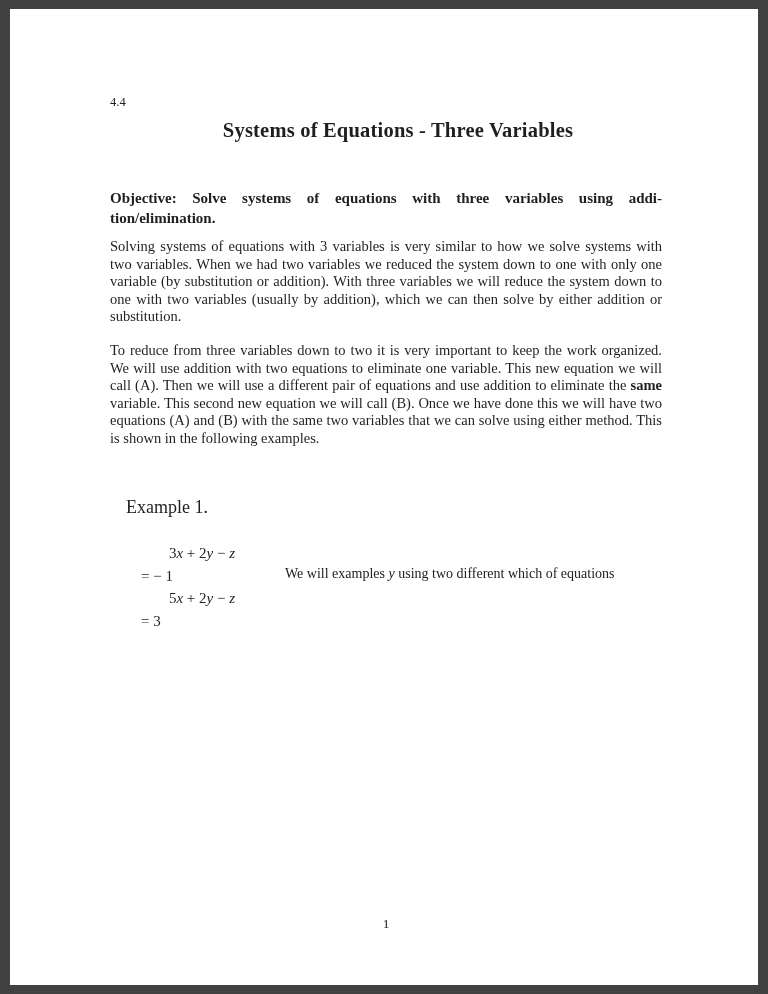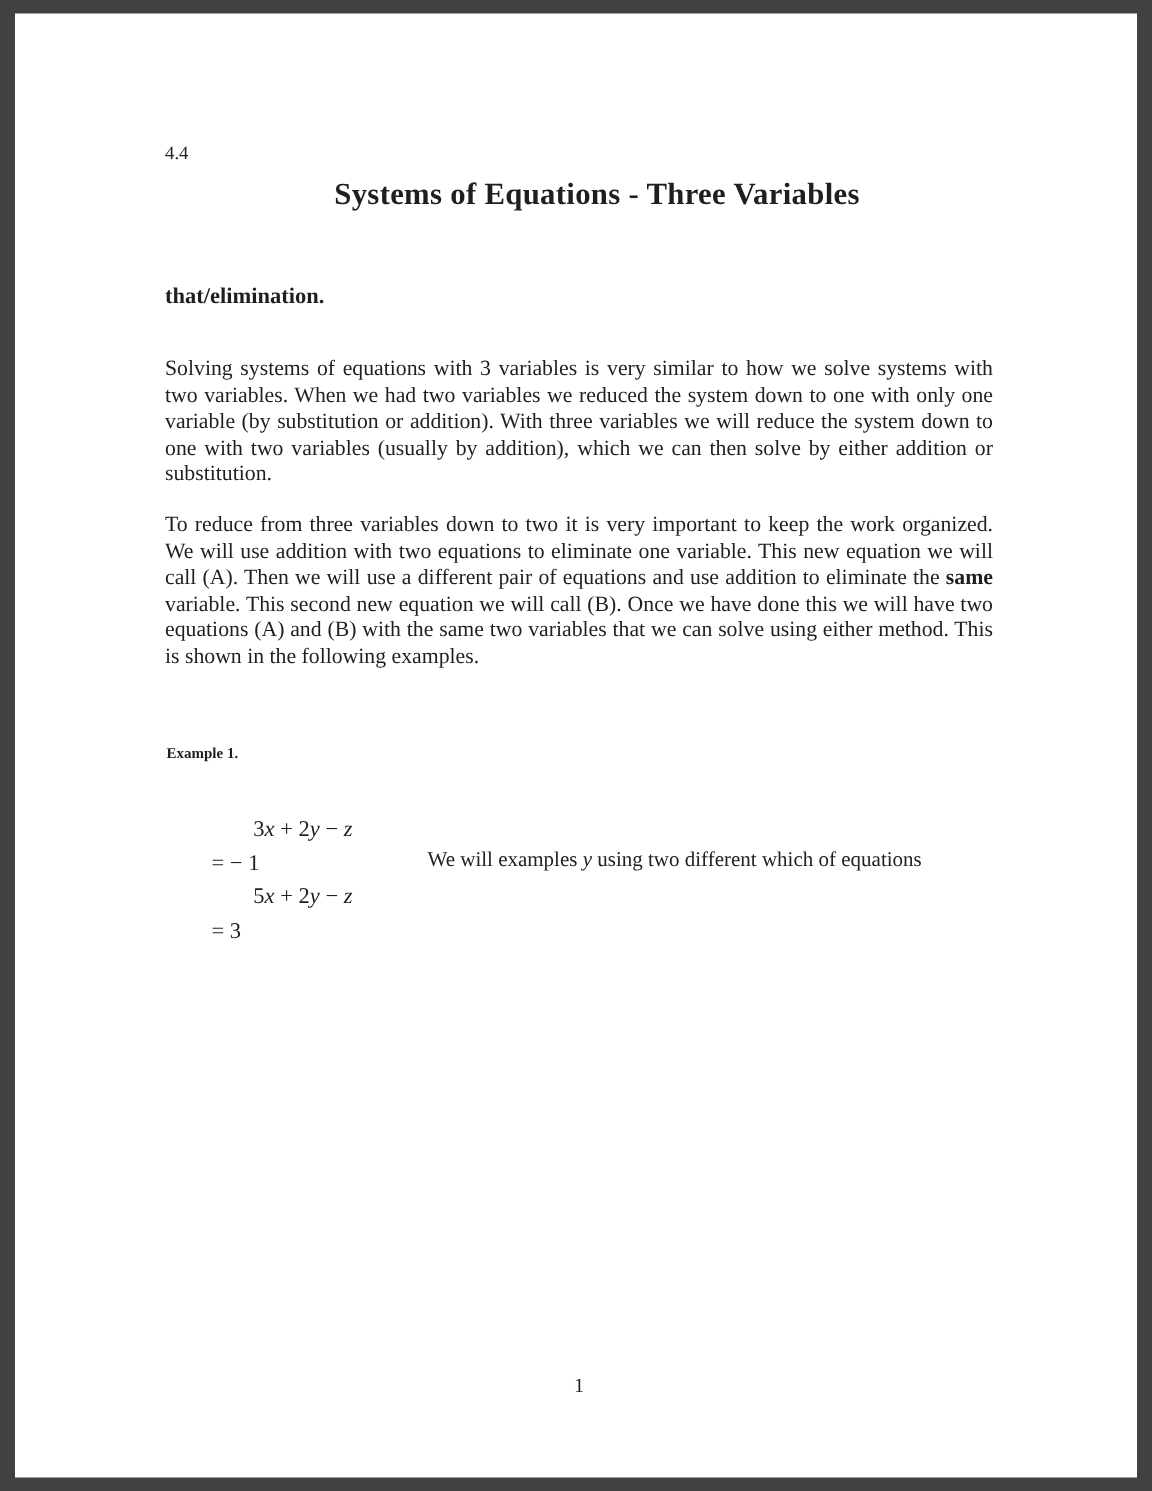--- a/index.html
+++ b/index.html
@@ -43,23 +43,23 @@
   .body-par {
     left: 100px;
     width: 552px;
     font-size: 14.5px;
     line-height: 17.6px;
     text-align: justify;
   }
   .p1 { top: 229px; }
   .p2 { top: 333px; }
   .example-label {
-    left: 101px; top: 488px;
-    font-size: 10px;
-    font-weight: bold;
+    left: 116px; top: 488px;
+    font-size: 18px;
+    font-weight: normal;
   }
   .eq-block {
     left: 125px; top: 533px;
     font-size: 15px;
   }
   .eq-row { display: flex; line-height: 22.6px; flex-direction: column; }
   .eq-lhs { display: inline-block; width: 100px; text-align: right; }
   .eq-rhs { margin-left: 6px; }
   em { font-style: italic; font-family: "Liberation Serif", serif; }
   .eq-note {
@@ -78,21 +78,22 @@
 </head>
 <body>
 
 <div class="page">
 
   <div class="abs sec-num">4.4</div>
 
   <h1 class="abs title">Systems of Equations - Three Variables</h1>
 
   <div class="abs objective">
-    <div>that/elimination.</div>
+    <div class="just-all">Objective: Solve systems of equations with three variables using addi-</div>
+    <div>tion/elimination.</div>
   </div>
 
   <p class="abs body-par p1">Solving systems of equations with 3 variables is very similar to how we solve systems with two variables. When we had two variables we reduced the system down to one with only one variable (by substitution or addition). With three variables we will reduce the system down to one with two variables (usually by addition), which we can then solve by either addition or substitution.</p>
 
   <p class="abs body-par p2"><span>To reduce from three variables down to two it is very important to keep the work organized. We will use addition with two equations to eliminate one variable. This new equation we will call (A). Then we will use a different pair of equations and use addition to eliminate the </span><span style="font-weight: bold;">same</span><span> variable. This second new equation we will call (B). Once we have done this we will have two equations (A) and (B) with the same two variables that we can solve using either method. This is shown in the following examples.</span></p>
 
   <div class="abs example-label">Example 1.</div>
 
   <div class="abs eq-block">
     <div class="eq-row">

